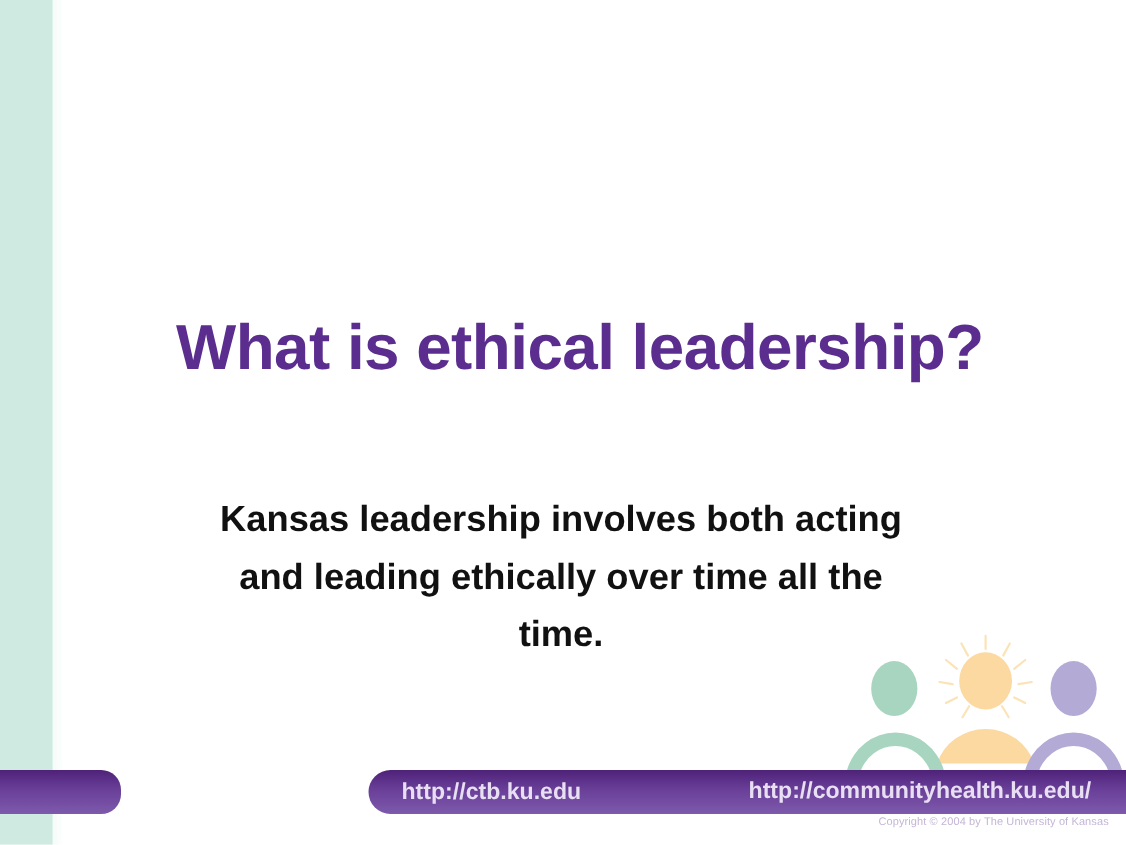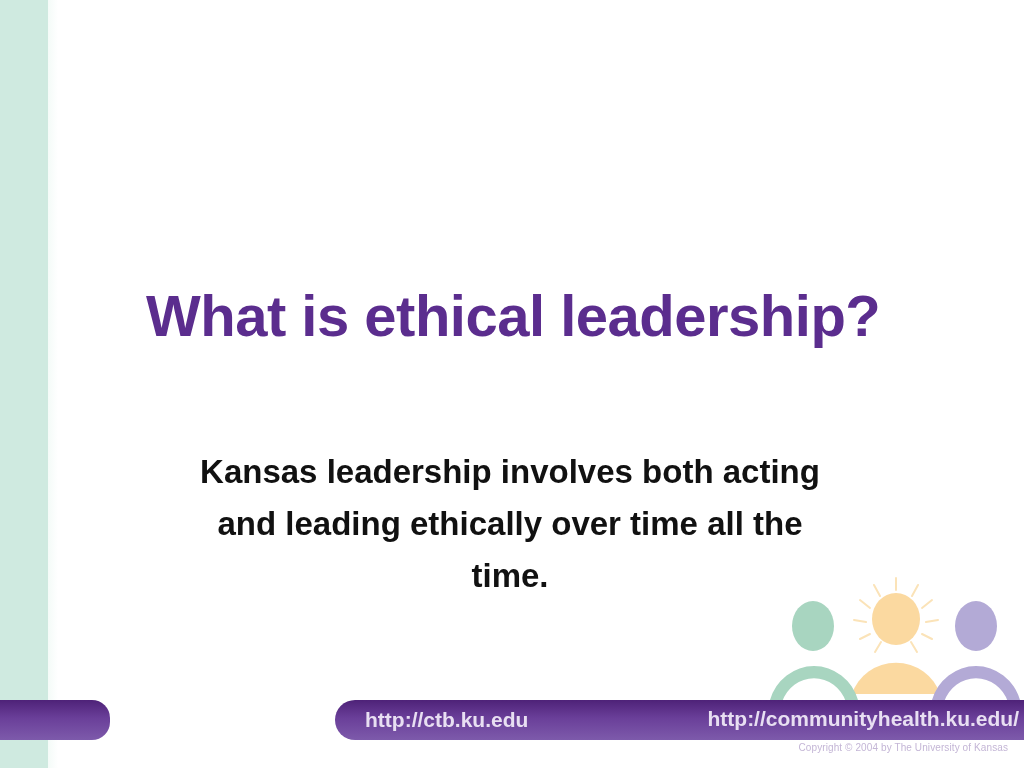--- a/index.html
+++ b/index.html
@@ -36,21 +36,21 @@
     left: 48px;
     top: 0;
     width: 10px;
     height: 768px;
     background: linear-gradient(to right, #f4fbf8, #ffffff);
   }
 
   
   .title {
     position: absolute;
-    left: 146px;
+    left: 160px;
     top: 286px;
     width: 800px;
     font-size: 58px;
     font-weight: bold;
     color: #5B2D8E;
     letter-spacing: -0.5px;
     line-height: 1.05;
     white-space: nowrap;
   }
 
@@ -101,21 +101,21 @@
     position: absolute;
     left: 365px;
     top: 708px;
     font-size: 21px;
     font-weight: bold;
     color: #e8dff2;
     white-space: nowrap;
   }
   .footer-url-right {
     position: absolute;
-    right: 5px;
+    right: 32px;
     top: 707px;
     font-size: 21px;
     font-weight: bold;
     color: #e8dff2;
     white-space: nowrap;
   }
   .copyright {
     position: absolute;
     right: 16px;
     top: 742px;

